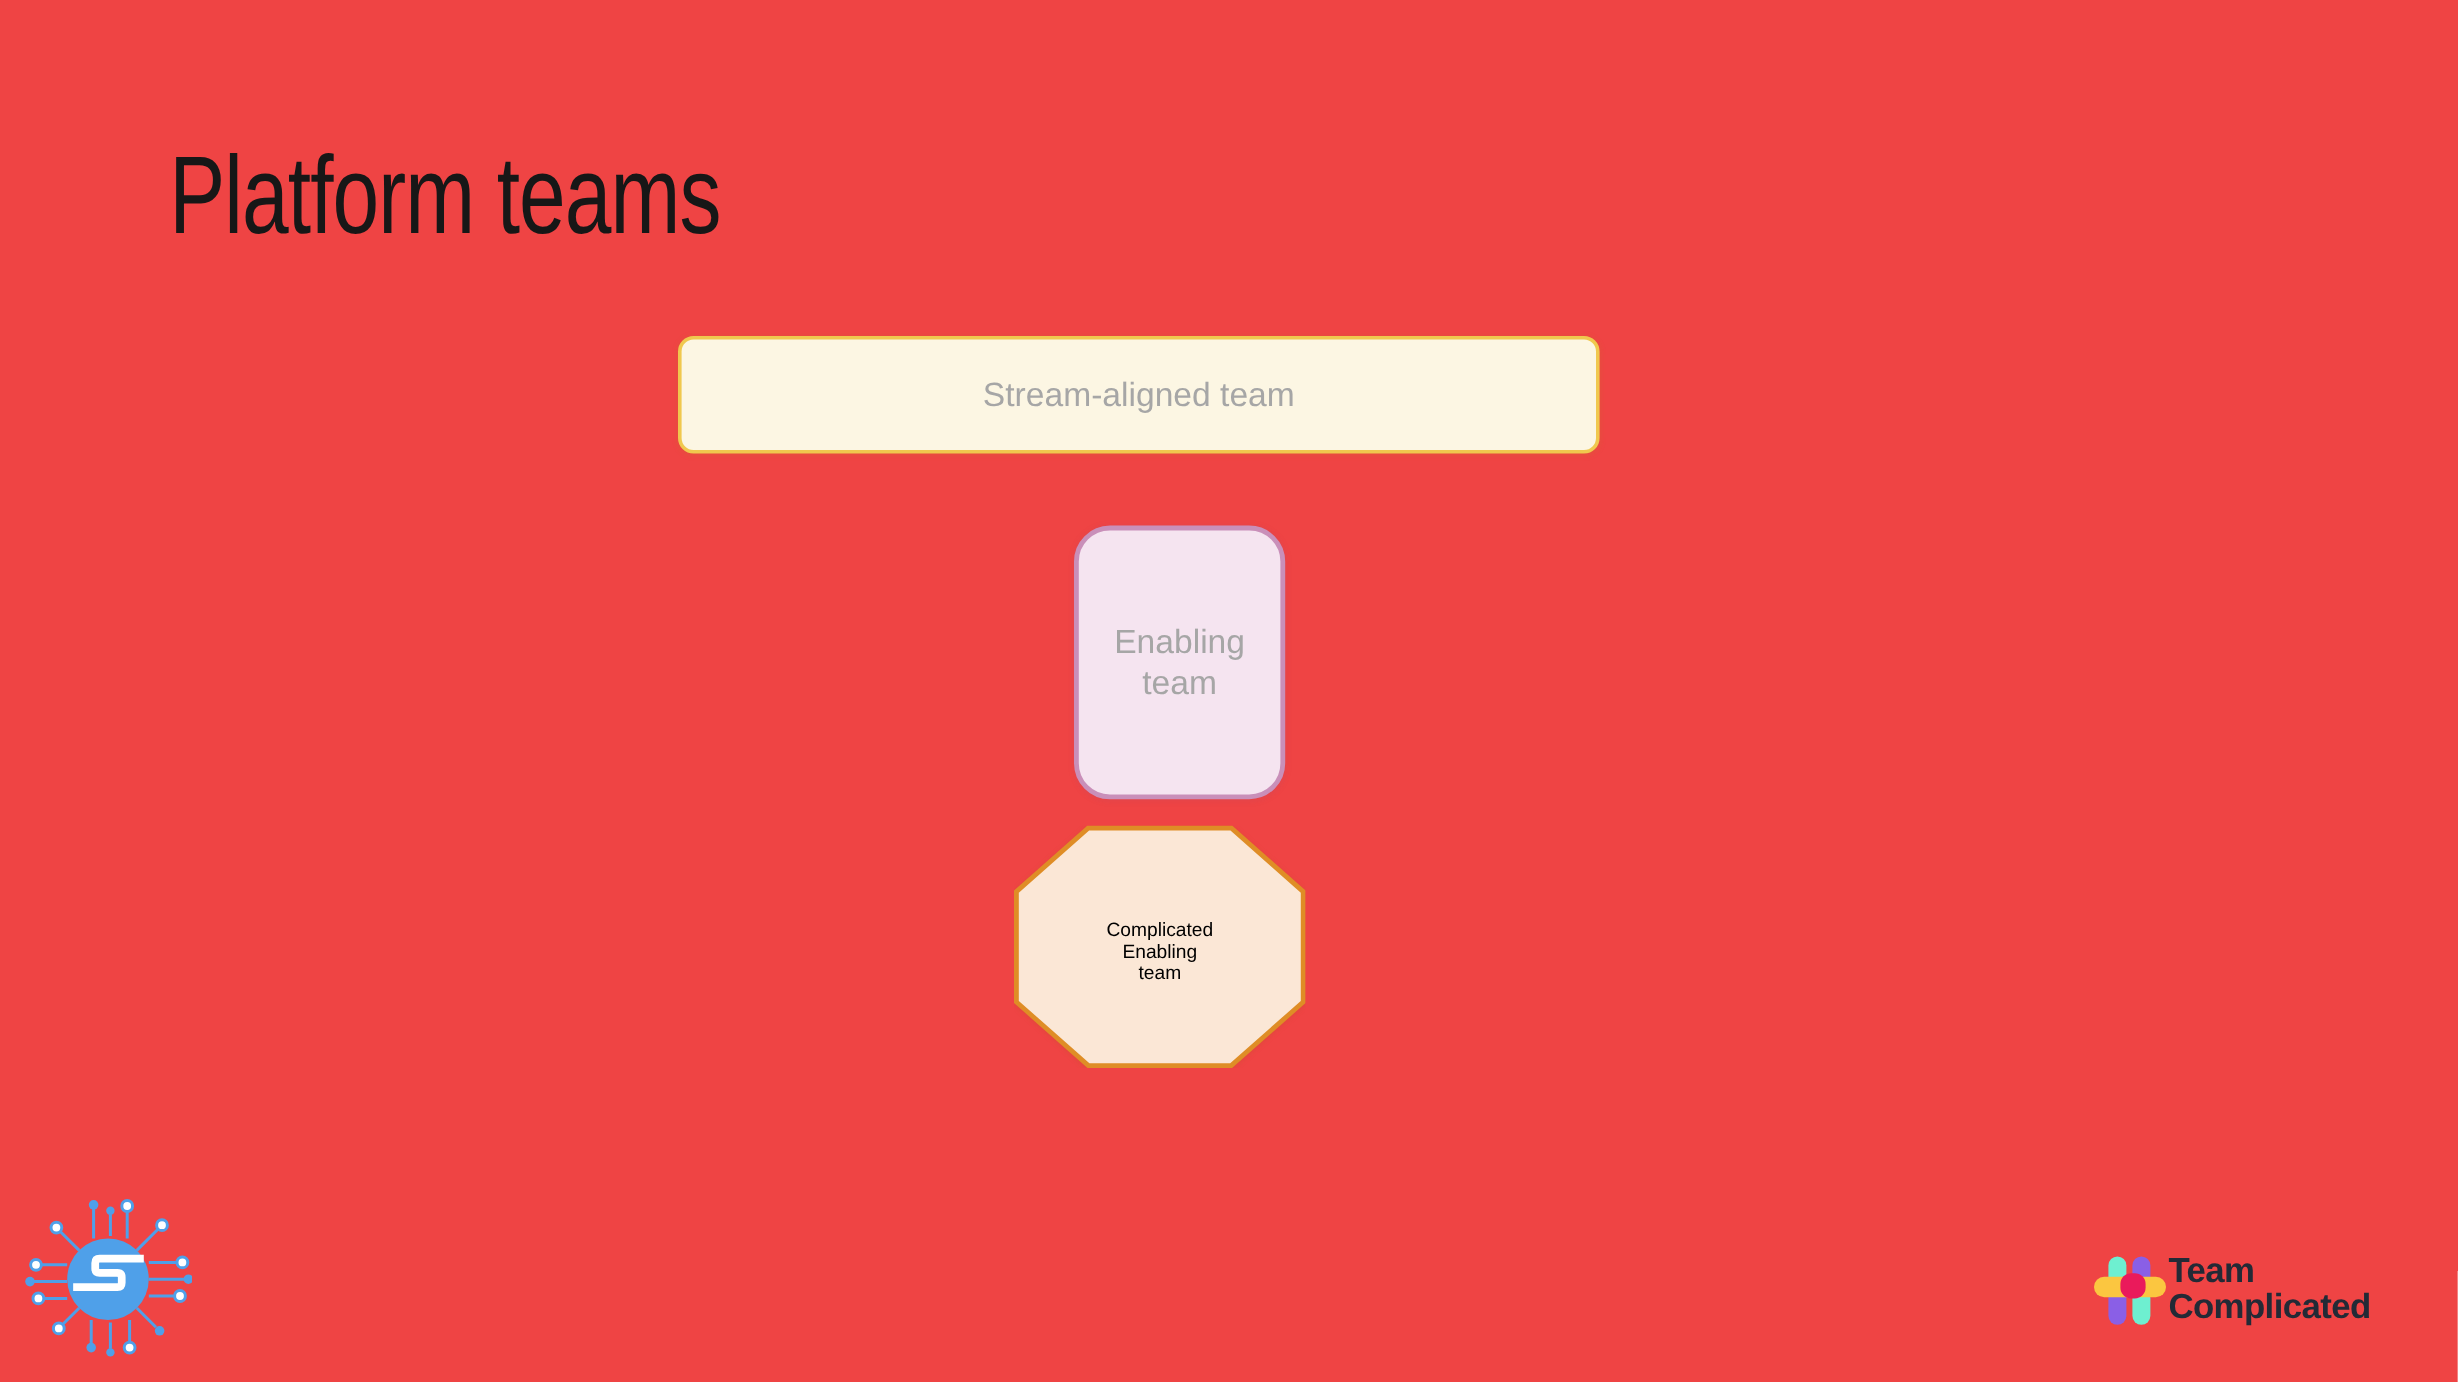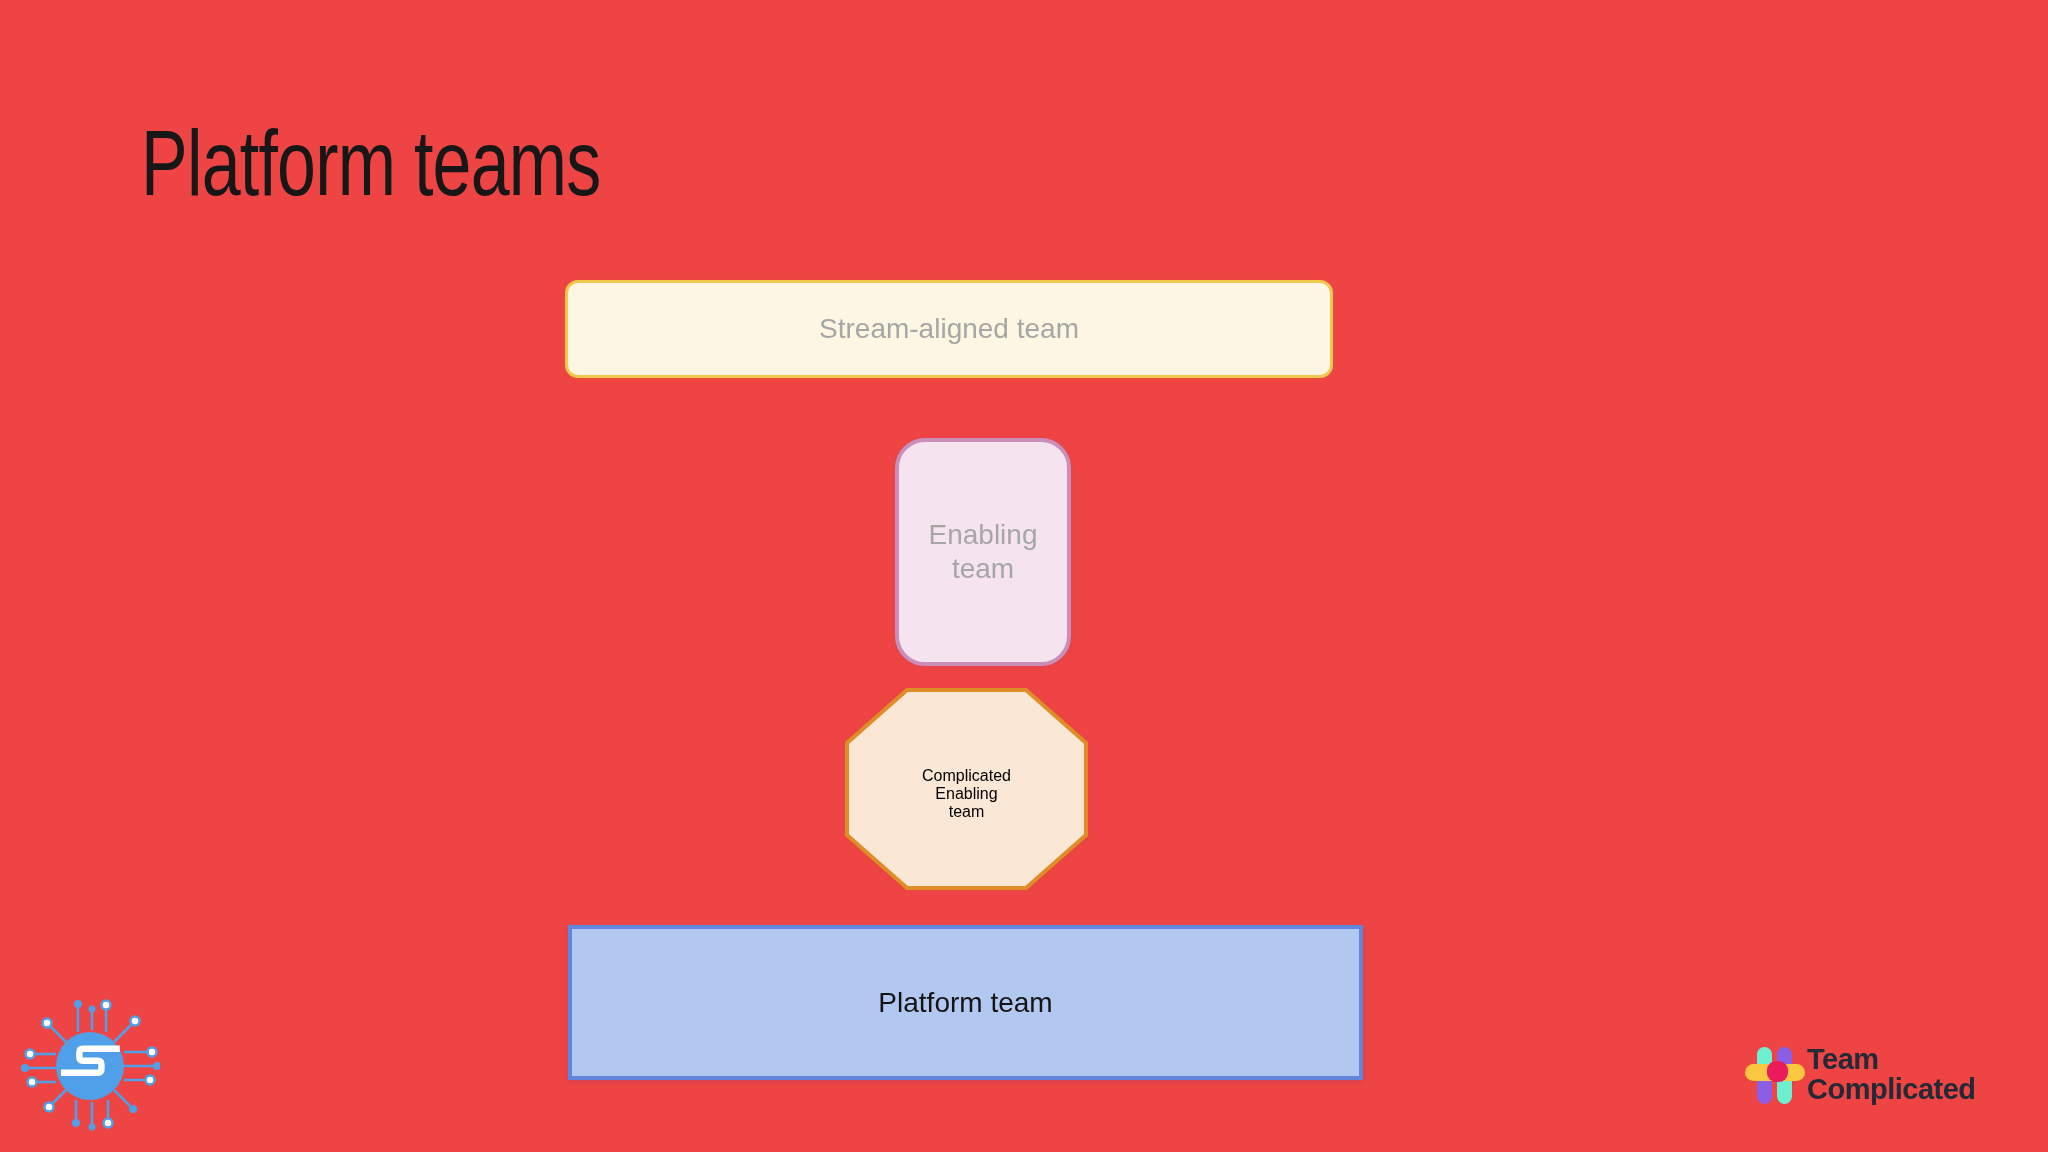--- a/index.html
+++ b/index.html
@@ -145,23 +145,20 @@
     <svg width="243" height="202" viewBox="0 0 243 202">
       <polygon points="62,2 181,2 241,55 241,147 181,200 62,200 2,147 2,55" stroke-width="4" stroke-linejoin="miter" style="filter: drop-shadow(0 1px 2px rgba(160,90,20,0.18));" fill="#FBE7D6" stroke="#DF8D26"></polygon>
     </svg>
     <div class="octagon-text">
       <span class="lbl">Complicated</span>
       <span class="lbl">Enabling</span>
       <span class="lbl">team</span>
     </div>
   </div>
 
-  <div class="shape platform-box">
-    <span class="lbl-dark">Platform team</span>
-  </div>
 
   <svg class="circuit-logo" viewBox="0 0 140 140">
     <g stroke="#4FA0E9" stroke-width="2.5" fill="none">
       <line x1="58" y1="36" x2="58" y2="10"></line>
       <line x1="72" y1="34" x2="72" y2="16"></line>
       <line x1="86" y1="36" x2="86" y2="14"></line>
       <line x1="56" y1="104" x2="56" y2="124"></line>
       <line x1="72" y1="106" x2="72" y2="128"></line>
       <line x1="88" y1="104" x2="88" y2="122"></line>
       <line x1="36" y1="58" x2="14" y2="58"></line>

